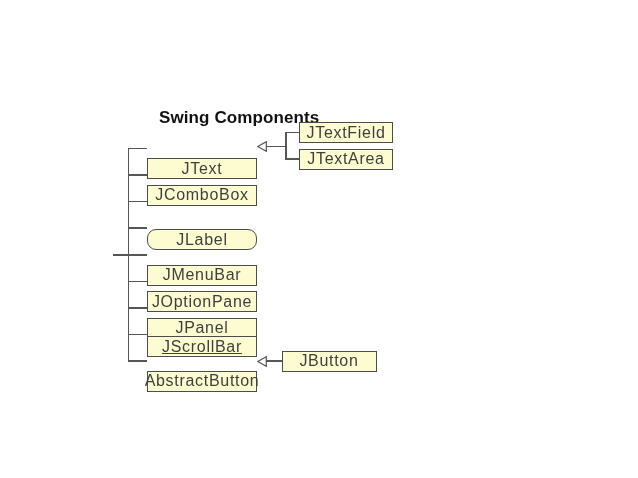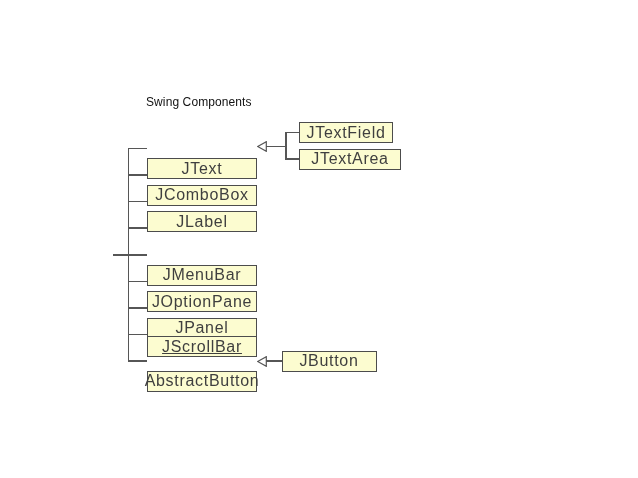--- a/index.html
+++ b/index.html
@@ -3,22 +3,22 @@
 <meta charset="utf-8">
 <style>
   html,body { margin:0; padding:0; background:#ffffff; }
   .stage {
     position:relative; width:638px; height:478px;
     background:var(--background,#ffffff);
     font-family:"Liberation Sans", sans-serif;
     overflow:hidden;
   }
   .title {
-    position:absolute; left:142px; top:91px; margin:4px;
-    font-size:12px; font-weight:normal; letter-spacing:0.1px;
+    position:absolute; left:142px; top:91px; margin:17px;
+    font-size:17px; font-weight:bold; letter-spacing:0.1px;
     color:var(--title-text,#111111);
     white-space:nowrap;
   }
   .node {
     position:absolute; box-sizing:border-box; height:21px;
     background:var(--node-fill,#fcfcd0);
     border:1.5px solid var(--node-border,#4c4c4c);
     color:var(--node-text,#3f3f3f);
     font-size:16px; letter-spacing:0.7px; white-space:nowrap;
     display:flex; align-items:center; justify-content:center;
@@ -56,24 +56,24 @@
   <div class="line hline" style="left:286px; top:131.75px; width:13px;"></div>
   <div class="line hline" style="left:286px; top:158.25px; width:13px;"></div>
 
   <svg class="arrow" style="left:257px; top:355.5px;" viewBox="0 0 10 11">
     <polygon points="0.7,5.5 9.3,0.7 9.3,10.3"></polygon>
   </svg>
   <div class="line hline" style="left:266px; top:360.25px; width:15.5px;"></div>
 
   <div class="node node-left" style="top:138px;">JText</div>
   <div class="node node-left" style="top:164.5px;">JComboBox</div>
-  <div class="node node-left" style="top:191px;">JLabel</div>
+  <div class="node node-left" style="top:209px;border-radius:9px;">JLabel</div>
   <div class="node node-left" style="top:244.5px;">JMenuBar</div>
   <div class="node node-left" style="top:297.5px;">JPanel</div>
   <div class="node node-left" style="top:271px;">JOptionPane</div>
   <div class="node node-left" style="top:316px;text-decoration:underline;">JScrollBar</div>
   <div class="node node-left" style="top:350.5px;">AbstractButton</div>
 
   <div class="node" style="left:299px; top:122px; width:94px;">JTextField</div>
-  <div class="node" style="left:299px; top:148.5px; width:102px;">JTextArea</div>
+  <div class="node" style="left:299px; top:148.5px; width:94px;">JTextArea</div>
   <div class="node" style="left:281.5px; top:350.5px; width:95px;text-align:right;">JButton</div>
 
 </div>
 
 </body></html>

